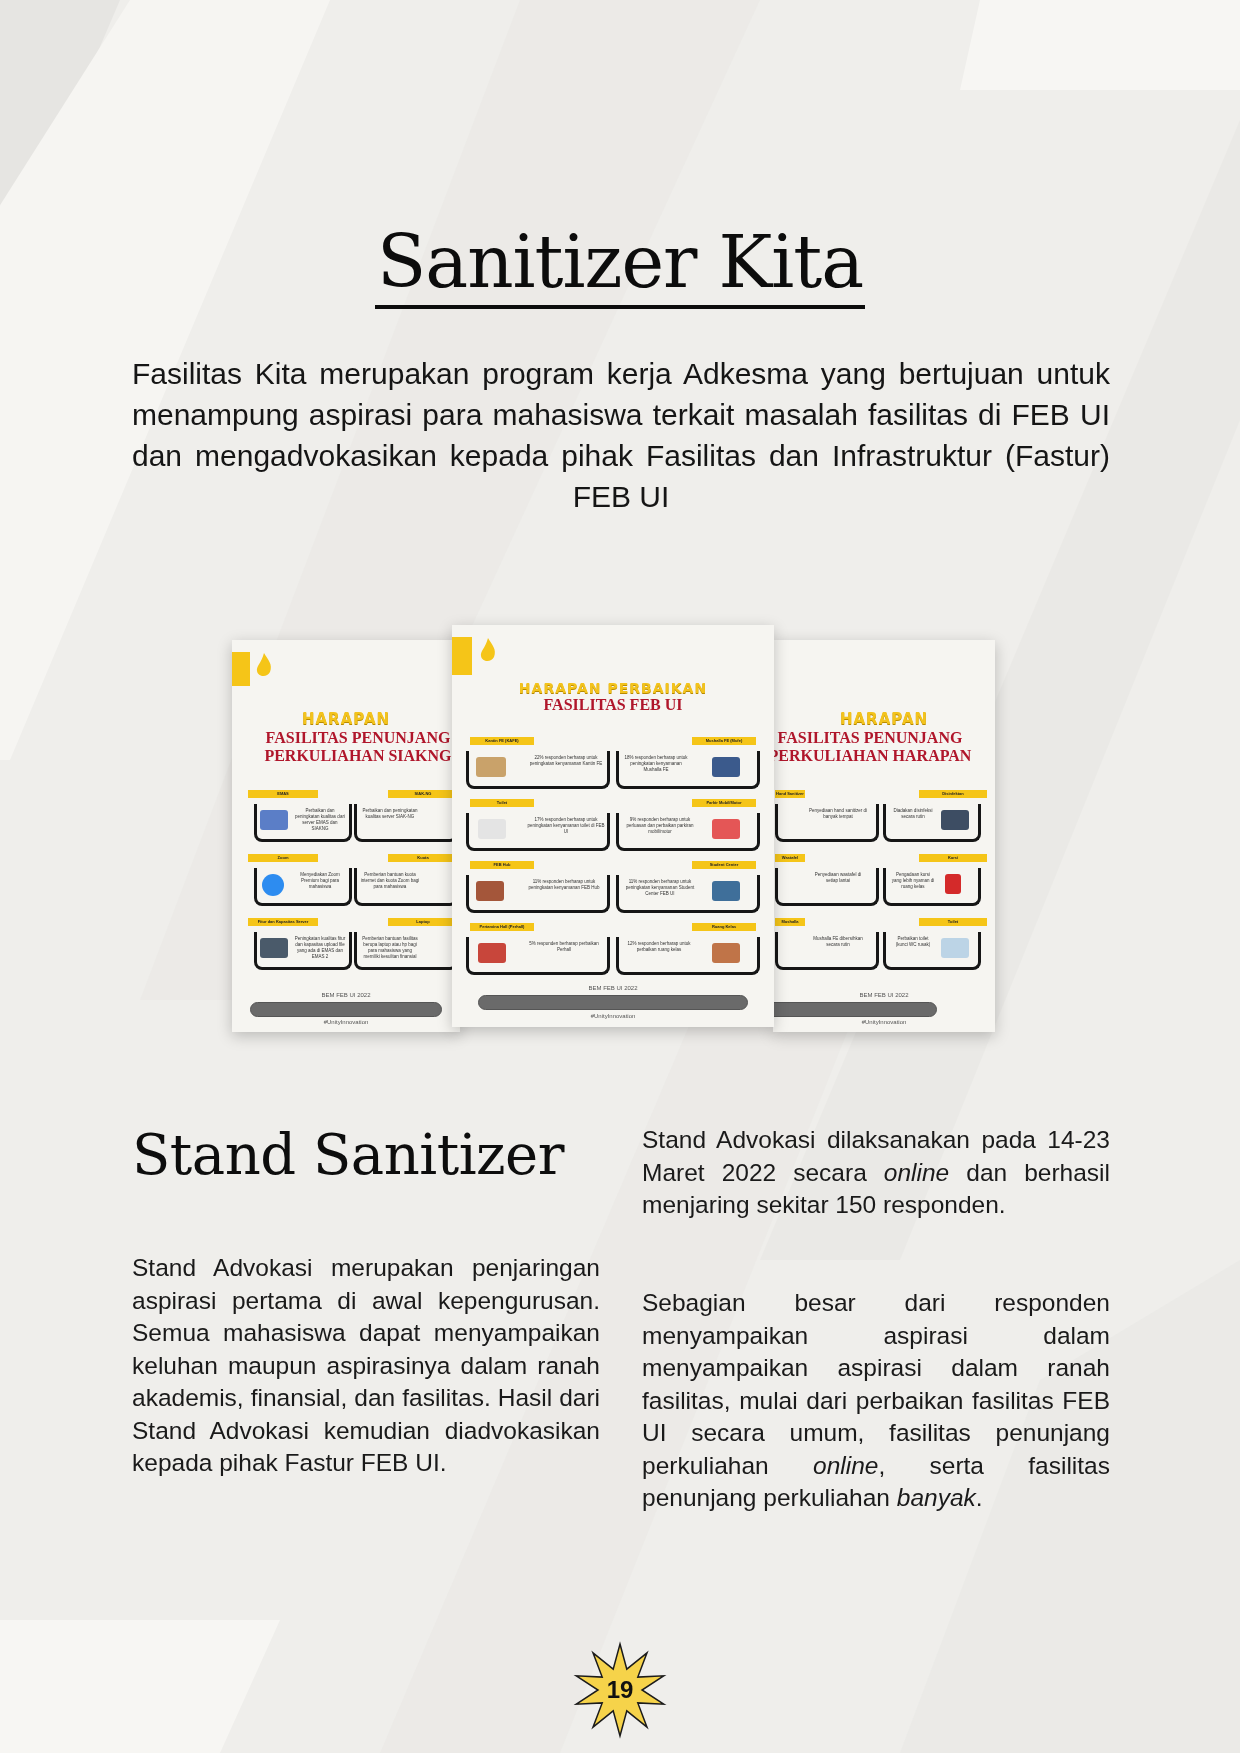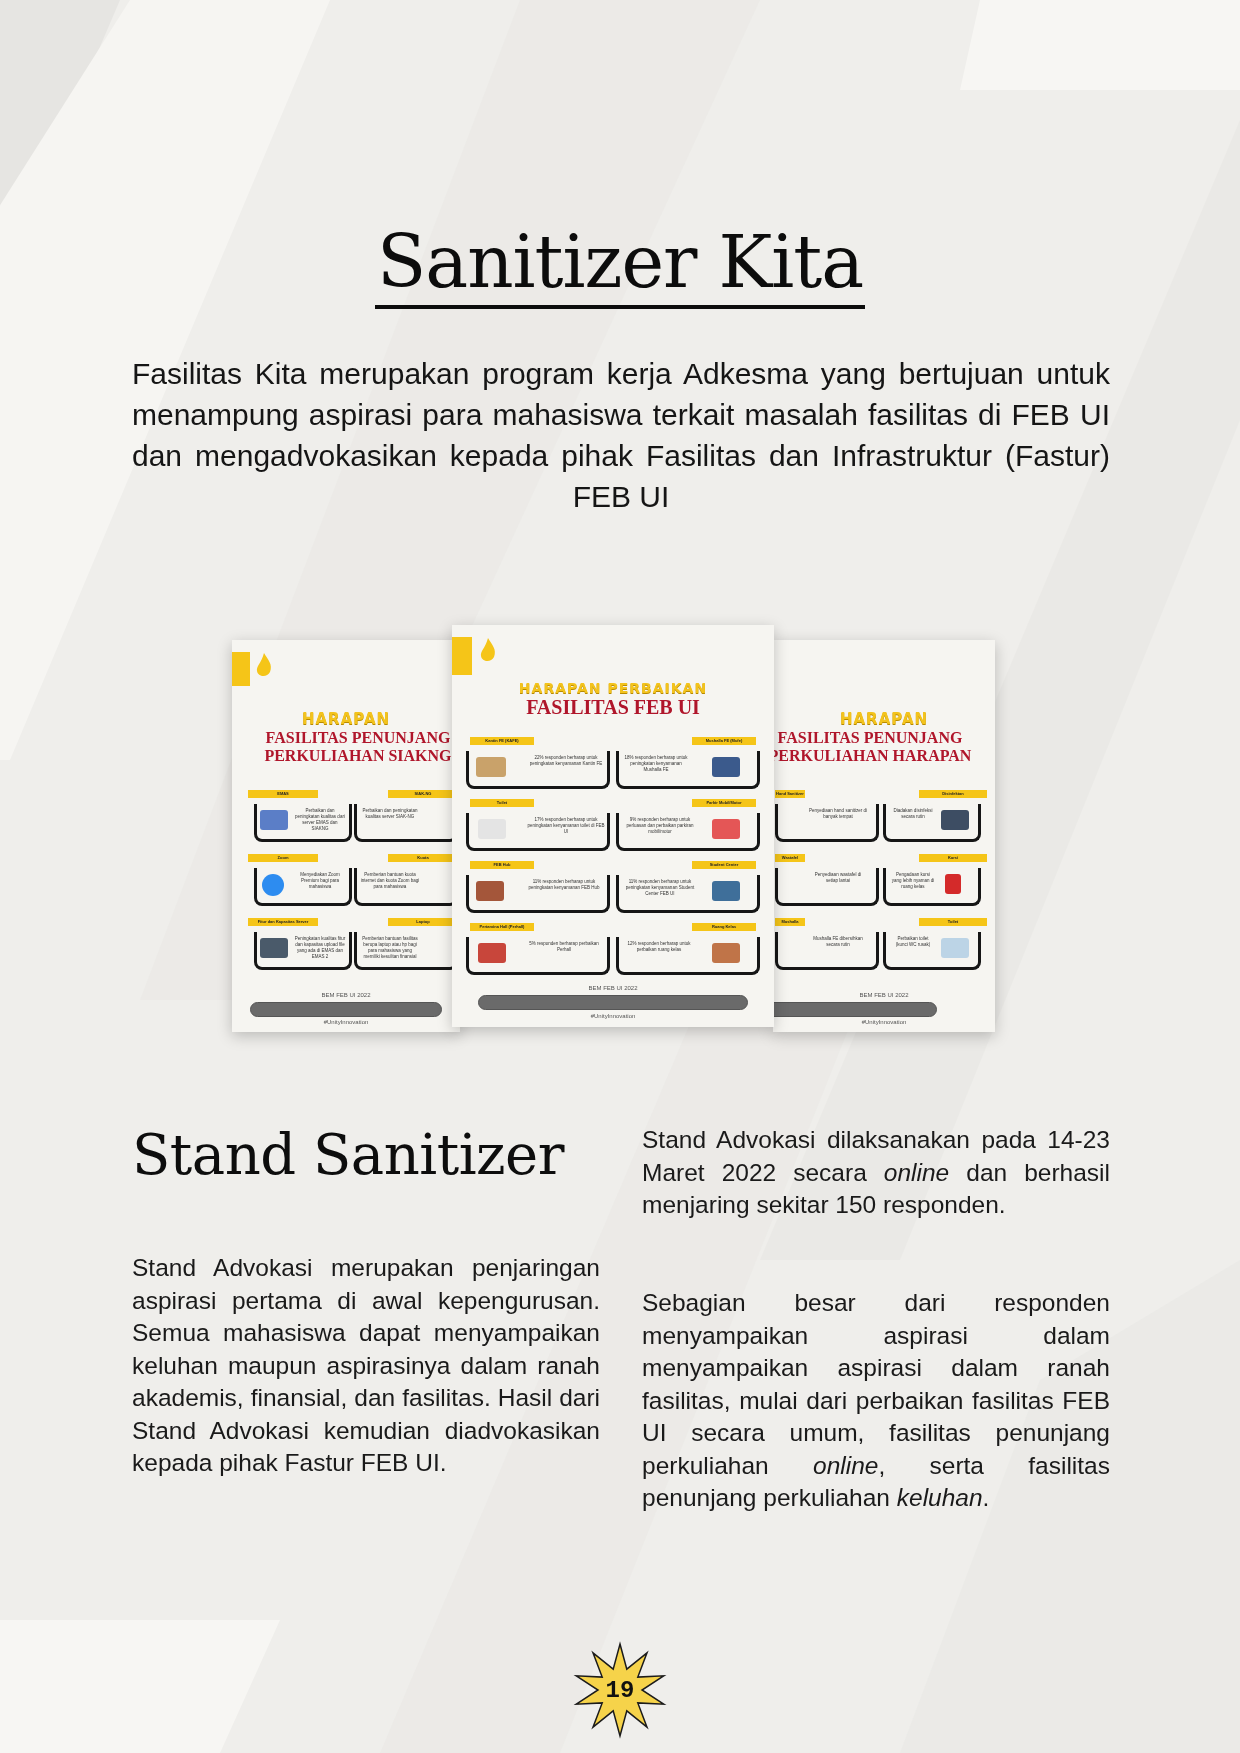--- a/index.html
+++ b/index.html
@@ -66,21 +66,21 @@
     font-family: "DejaVu Serif", "Liberation Serif", serif; font-size: 56px; font-weight: normal; color: #0d0d0d;
     letter-spacing: -0.5px;
   }
   .para {
     position: absolute; z-index: 2; font-size: 24.5px; line-height: 32.5px; text-align: justify; color: #1a1a1a;
   }
   .para i { font-style: italic; }
   .para-left { top: 1252px; left: 132px; width: 468px; }
   .para-right-1 { top: 1124px; left: 642px; width: 468px; }
   .para-right-2 { top: 1287px; left: 642px; width: 468px; }
-  .page-num { position: absolute; left: 570px; top: 1640px; width: 100px; height: 100px; z-index: 2; font-family: Liberation Mono, monospace; }
+  .page-num { position: absolute; left: 570px; top: 1640px; width: 100px; height: 100px; z-index: 2; }
   .page-num span {
     position: absolute; inset: 0; display: flex; align-items: center; justify-content: center;
     font-weight: bold; font-size: 24px; color: #111;
   }
 </style>
 </head>
 <body>
 
 <svg class="bg-stripes" width="1240" height="1753" viewBox="0 0 1240 1753">
   <rect width="1240" height="1753" fill="#efeeeb"></rect>
@@ -193,21 +193,21 @@
     <div class="footer-pill" style="top:362px;left:-10%;"></div>
     <div class="footer-bottom" style="top:379px;">#UnityInnovation</div>
   </div>
 
   <div class="card card-center">
     <div class="logo-block" style="width:20px;height:38px;"></div>
     <svg class="logo-flame" style="left:26px;" viewBox="0 0 20 26">
         <path d="M10 1 C14 8 19 12 16 20 C13 26 4 25 3 19 C2 14 7 12 10 1Z" fill="#f5c518"></path>
       </svg>
     <div class="card-sub" style="top:55px;font-size:14px;">HARAPAN PERBAIKAN</div>
-    <div class="card-head" style="top:72px;font-size:20px;">FASILITAS FEB UI</div>
+    <div class="card-head" style="top:72px;font-size:16px;">FASILITAS FEB UI</div>
     <div class="grid" style="top:112px;height:250px;left:14px;right:14px;">
       <div class="cell" style="left:0;top:0;width:144px;">
         <div class="tag" style="left:4px;width:64px;">Kantin FE (KAFE)</div>
         <div class="box" style="left:0;right:0;"></div>
         <div class="pic" style="left:10px;width:30px;background:#c9a26a;"></div>
         <div class="txt" style="left:60px;width:80px;">22% responden berharap untuk peningkatan kenyamanan Kantin FE</div>
       </div>
       <div class="cell" style="left:150px;top:0;width:144px;">
         <div class="tag" style="right:4px;width:64px;">Mushalla FE (Mufe)</div>
         <div class="box" style="left:0;right:0;"></div>
@@ -256,20 +256,20 @@
     <div class="footer-bottom" style="top:388px;">#UnityInnovation</div>
   </div>
 </div>
 
 <h2 class="h2">Stand Sanitizer</h2>
 
 <p class="para para-left">Stand Advokasi merupakan penjaringan aspirasi pertama di awal kepengurusan. Semua mahasiswa dapat menyampaikan keluhan maupun aspirasinya dalam ranah akademis, finansial, dan fasilitas. Hasil dari Stand Advokasi kemudian diadvokasikan kepada pihak Fastur FEB UI.</p>
 
 <p class="para para-right-1"><span>Stand Advokasi dilaksanakan pada 14-23 Maret 2022 secara </span><i>online</i><span> dan berhasil menjaring sekitar 150 responden.</span></p>
 
-<p class="para para-right-2"><span>Sebagian besar dari responden menyampaikan aspirasi dalam menyampaikan aspirasi dalam ranah fasilitas, mulai dari perbaikan fasilitas FEB UI secara umum, fasilitas penunjang perkuliahan </span><i>online</i><span>, serta fasilitas penunjang perkuliahan </span><i>keluhan</i><span>.</span></p>
+<p class="para para-right-2"><span>Sebagian besar dari responden menyampaikan aspirasi dalam menyampaikan aspirasi dalam ranah fasilitas, mulai dari perbaikan fasilitas FEB UI secara umum, fasilitas penunjang perkuliahan </span><i>online</i><span>, serta fasilitas penunjang perkuliahan </span><i>banyak</i><span>.</span></p>
 
 <div class="page-num">
   <svg width="100" height="100" viewBox="0 0 100 100">
     <polygon id="star" fill="#f6d34a" stroke="#1b1b1b" stroke-width="1.5" points="50.0,4.0 56.8,29.1 77.0,12.8 67.8,37.1 93.7,35.8 72.0,50.0 93.7,64.2 67.8,62.9 77.0,87.2 56.8,70.9 50.0,96.0 43.2,70.9 23.0,87.2 32.2,62.9 6.3,64.2 28.0,50.0 6.3,35.8 32.2,37.1 23.0,12.8 43.2,29.1"></polygon>
   </svg>
   <span>19</span>
 </div>
 
 </body></html>

